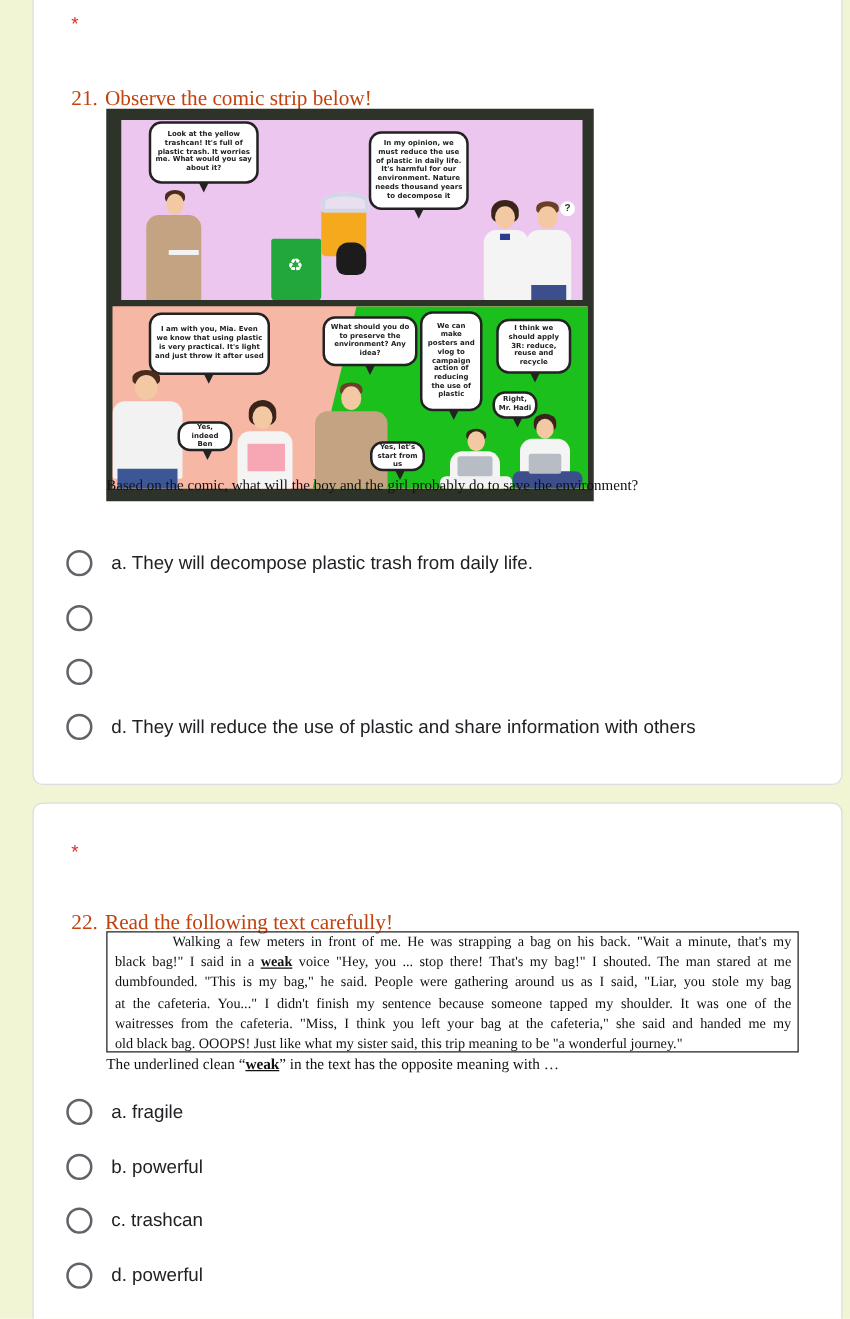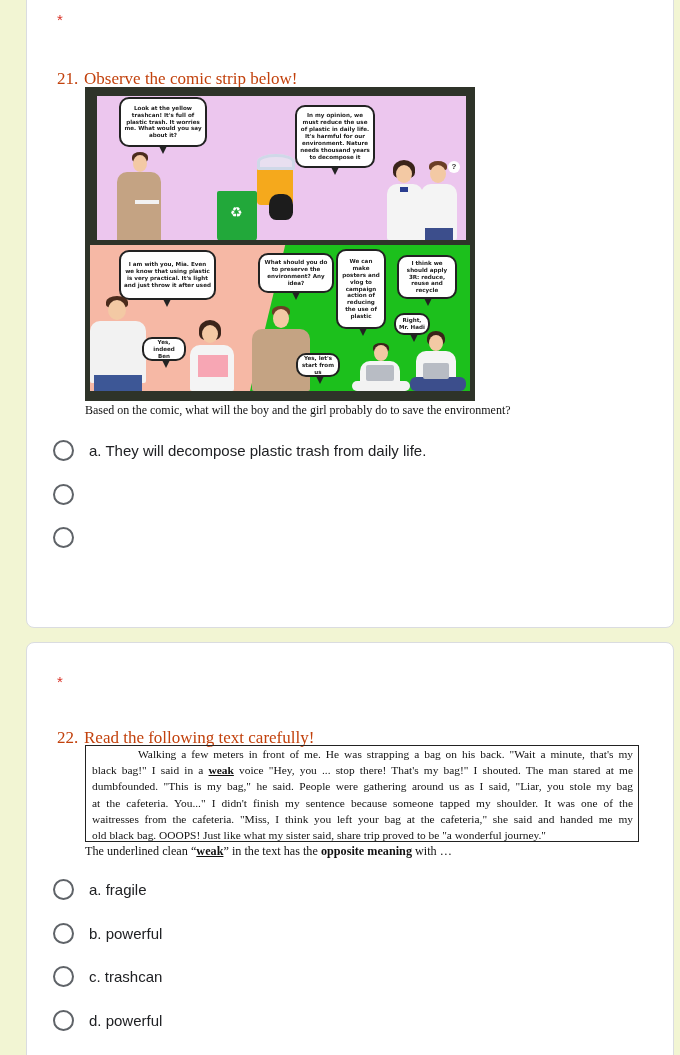--- a/index.html
+++ b/index.html
@@ -34,21 +34,21 @@
   .radio { width: 21px; height: 21px; border: 2px solid #5f6368; border-radius: 50%; flex: none; }
   .opt-label { margin-left: 15px; font-size: 15px; color: #202124; white-space: nowrap; }
 
   
   .passage { position: absolute; left: 58px; top: 102px; width: 554px; height: 97px; border: 1.5px solid #222; padding: 0 5px 0 6px; font-family: "Liberation Serif", serif; font-size: 11.4px; line-height: 16.2px; color: #111; text-align: justify; }
   .passage .line { display: block; white-space: nowrap; overflow: hidden; text-align-last: justify; }
   .passage .line:last-child { text-align-last: left; }
   .passage .indent { padding-left: 46px; }
   .u { text-decoration: underline; }
   .ub { text-decoration: underline; font-weight: bold; }
-  b { font-weight: bold; }
+  b { font-weight: normal; }
 </style>
 </head>
 <body>
 
 <div class="card" id="card1">
   <span class="required" style="top:20px;">*</span>
 
   <div class="qhead" style="top:78px;">
     <span class="num">21.</span><span>Observe the comic strip below!</span>
   </div>
@@ -131,48 +131,52 @@
       <div class="person">
         <div class="hair" style="left:337px;top:86px;width:18px;height:14px;background:#3a241a;"></div>
         <div class="head" style="left:339px;top:90px;width:14px;height:16px;"></div>
         <div class="body" style="left:326px;top:106px;width:40px;height:30px;background:#f4f4f4;"></div>
         <div style="position:absolute;left:320px;top:132px;width:56px;height:14px;background:#3c4e8c;border-radius:6px;"></div>
         <div class="laptop" style="left:333px;top:118px;width:26px;height:16px;"></div>
       </div>
     </div>
   </div>
 
-  <div class="serif-line" style="top:412px;">Based on the comic, what will the boy and the girl probably do to save the environment?</div>
+  <div class="serif-line" style="top:390px;">Based on the comic, what will the boy and the girl probably do to save the environment?</div>
 
   <div class="option" style="top:449px;">
     <span class="radio"></span>
     <span class="opt-label">a. They will decompose plastic trash from daily life.</span>
   </div>
   <div class="option" style="top:493px;">
     <span class="radio"></span>
   </div>
   <div class="option" style="top:536px;">
     <span class="radio"></span>
+  </div>
+  <div class="option" style="top:580px;">
+    <span class="radio"></span>
+    <span class="opt-label">d. They will reduce the use of plastic and share information with others</span>
   </div>
 </div>
 
 <div class="card" id="card2">
   <span class="required" style="top:30px;">*</span>
 
   <div class="qhead" style="top:85px;">
     <span class="num">22.</span><span>Read the following text carefully!</span>
   </div>
 
   <div class="passage">
     <span class="line indent">Walking a few meters in front of me. He was strapping a bag on his back. "Wait a minute, that's my</span>
     <span class="line"><span>black bag!" I said in a </span><span class="u" style="font-weight:bold;">weak</span><span> voice "Hey, you ... stop there! That's my bag!" I shouted. The man stared at me</span></span>
     <span class="line">dumbfounded. "This is my bag," he said. People were gathering around us as I said, "Liar, you stole my bag</span>
     <span class="line">at the cafeteria. You..." I didn't finish my sentence because someone tapped my shoulder. It was one of the</span>
     <span class="line">waitresses from the cafeteria. "Miss, I think you left your bag at the cafeteria," she said and handed me my</span>
-    <span class="line u" style="text-decoration:none;">old black bag. OOOPS! Just like what my sister said, share trip proved to be "a wonderful journey."</span>
+    <span class="line u" style="text-decoration:none;">old black bag. OOOPS! Just like what my sister said, this trip meaning to be "a wonderful journey."</span>
   </div>
 
   <div class="serif-line" style="top:201px;font-size:12.2px;"><span>The underlined clean “</span><span class="ub">weak</span><span>” in the text has the </span><b>opposite meaning</b><span> with …</span></div>
 
   <div class="option" style="top:236px;">
     <span class="radio"></span>
     <span class="opt-label">a. fragile</span>
   </div>
   <div class="option" style="top:280px;">
     <span class="radio"></span>

